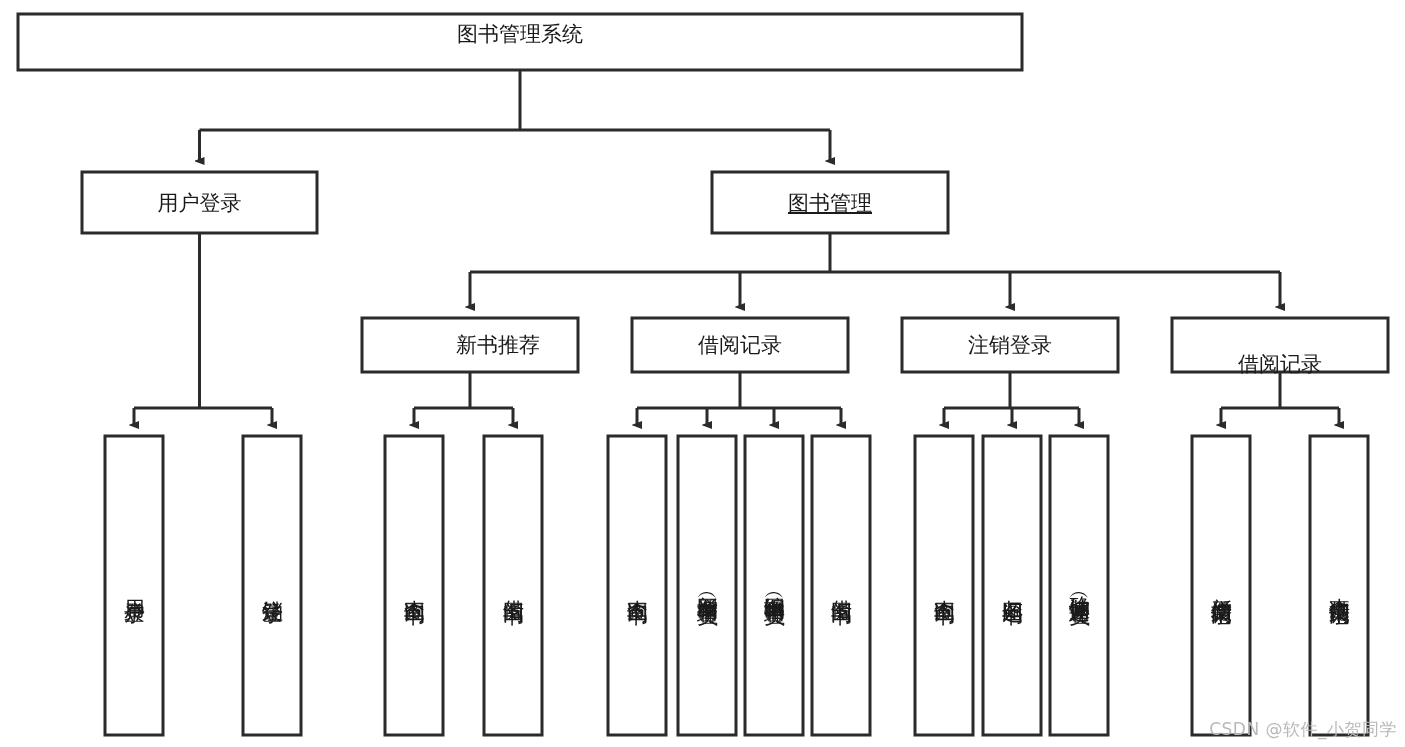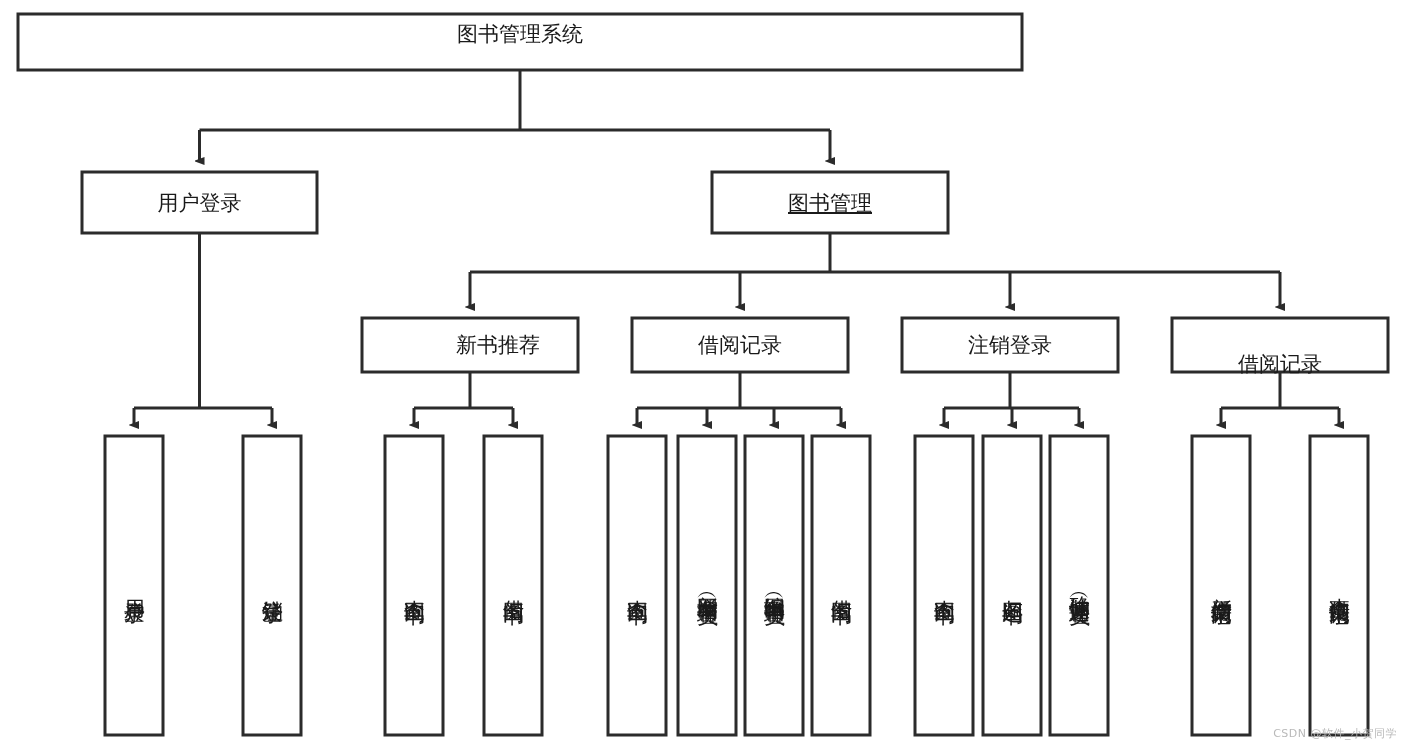--- a/index.html
+++ b/index.html
@@ -33,21 +33,21 @@
     align-items:center;
     justify-content:center;
     font-size:21px;
     color:#1a1a1a;
     white-space:nowrap;
     pointer-events:none;
   }
   .watermark{
     position:absolute;
     right:8px;bottom:6px;
-    font-size:11px;
+    font-size:17px;
     color:#b9b9b9;
     letter-spacing:0.5px;
     white-space:nowrap;
   }
 </style>
 </head>
 <body>
 
 <div id="diagram-root">
 

